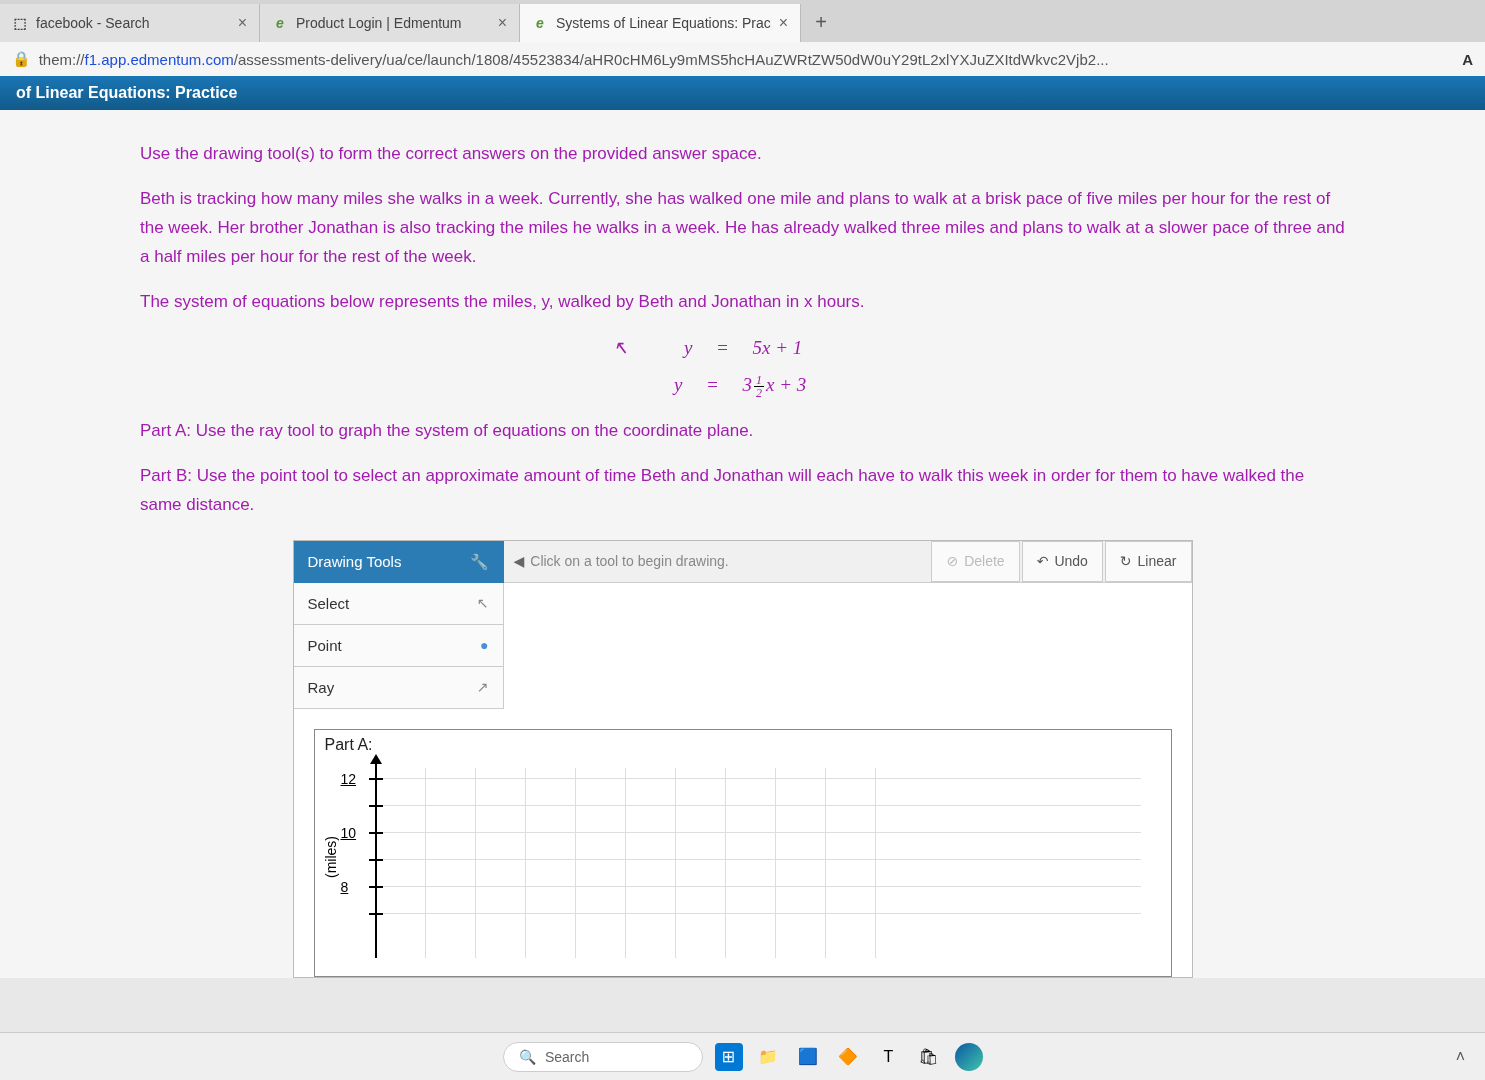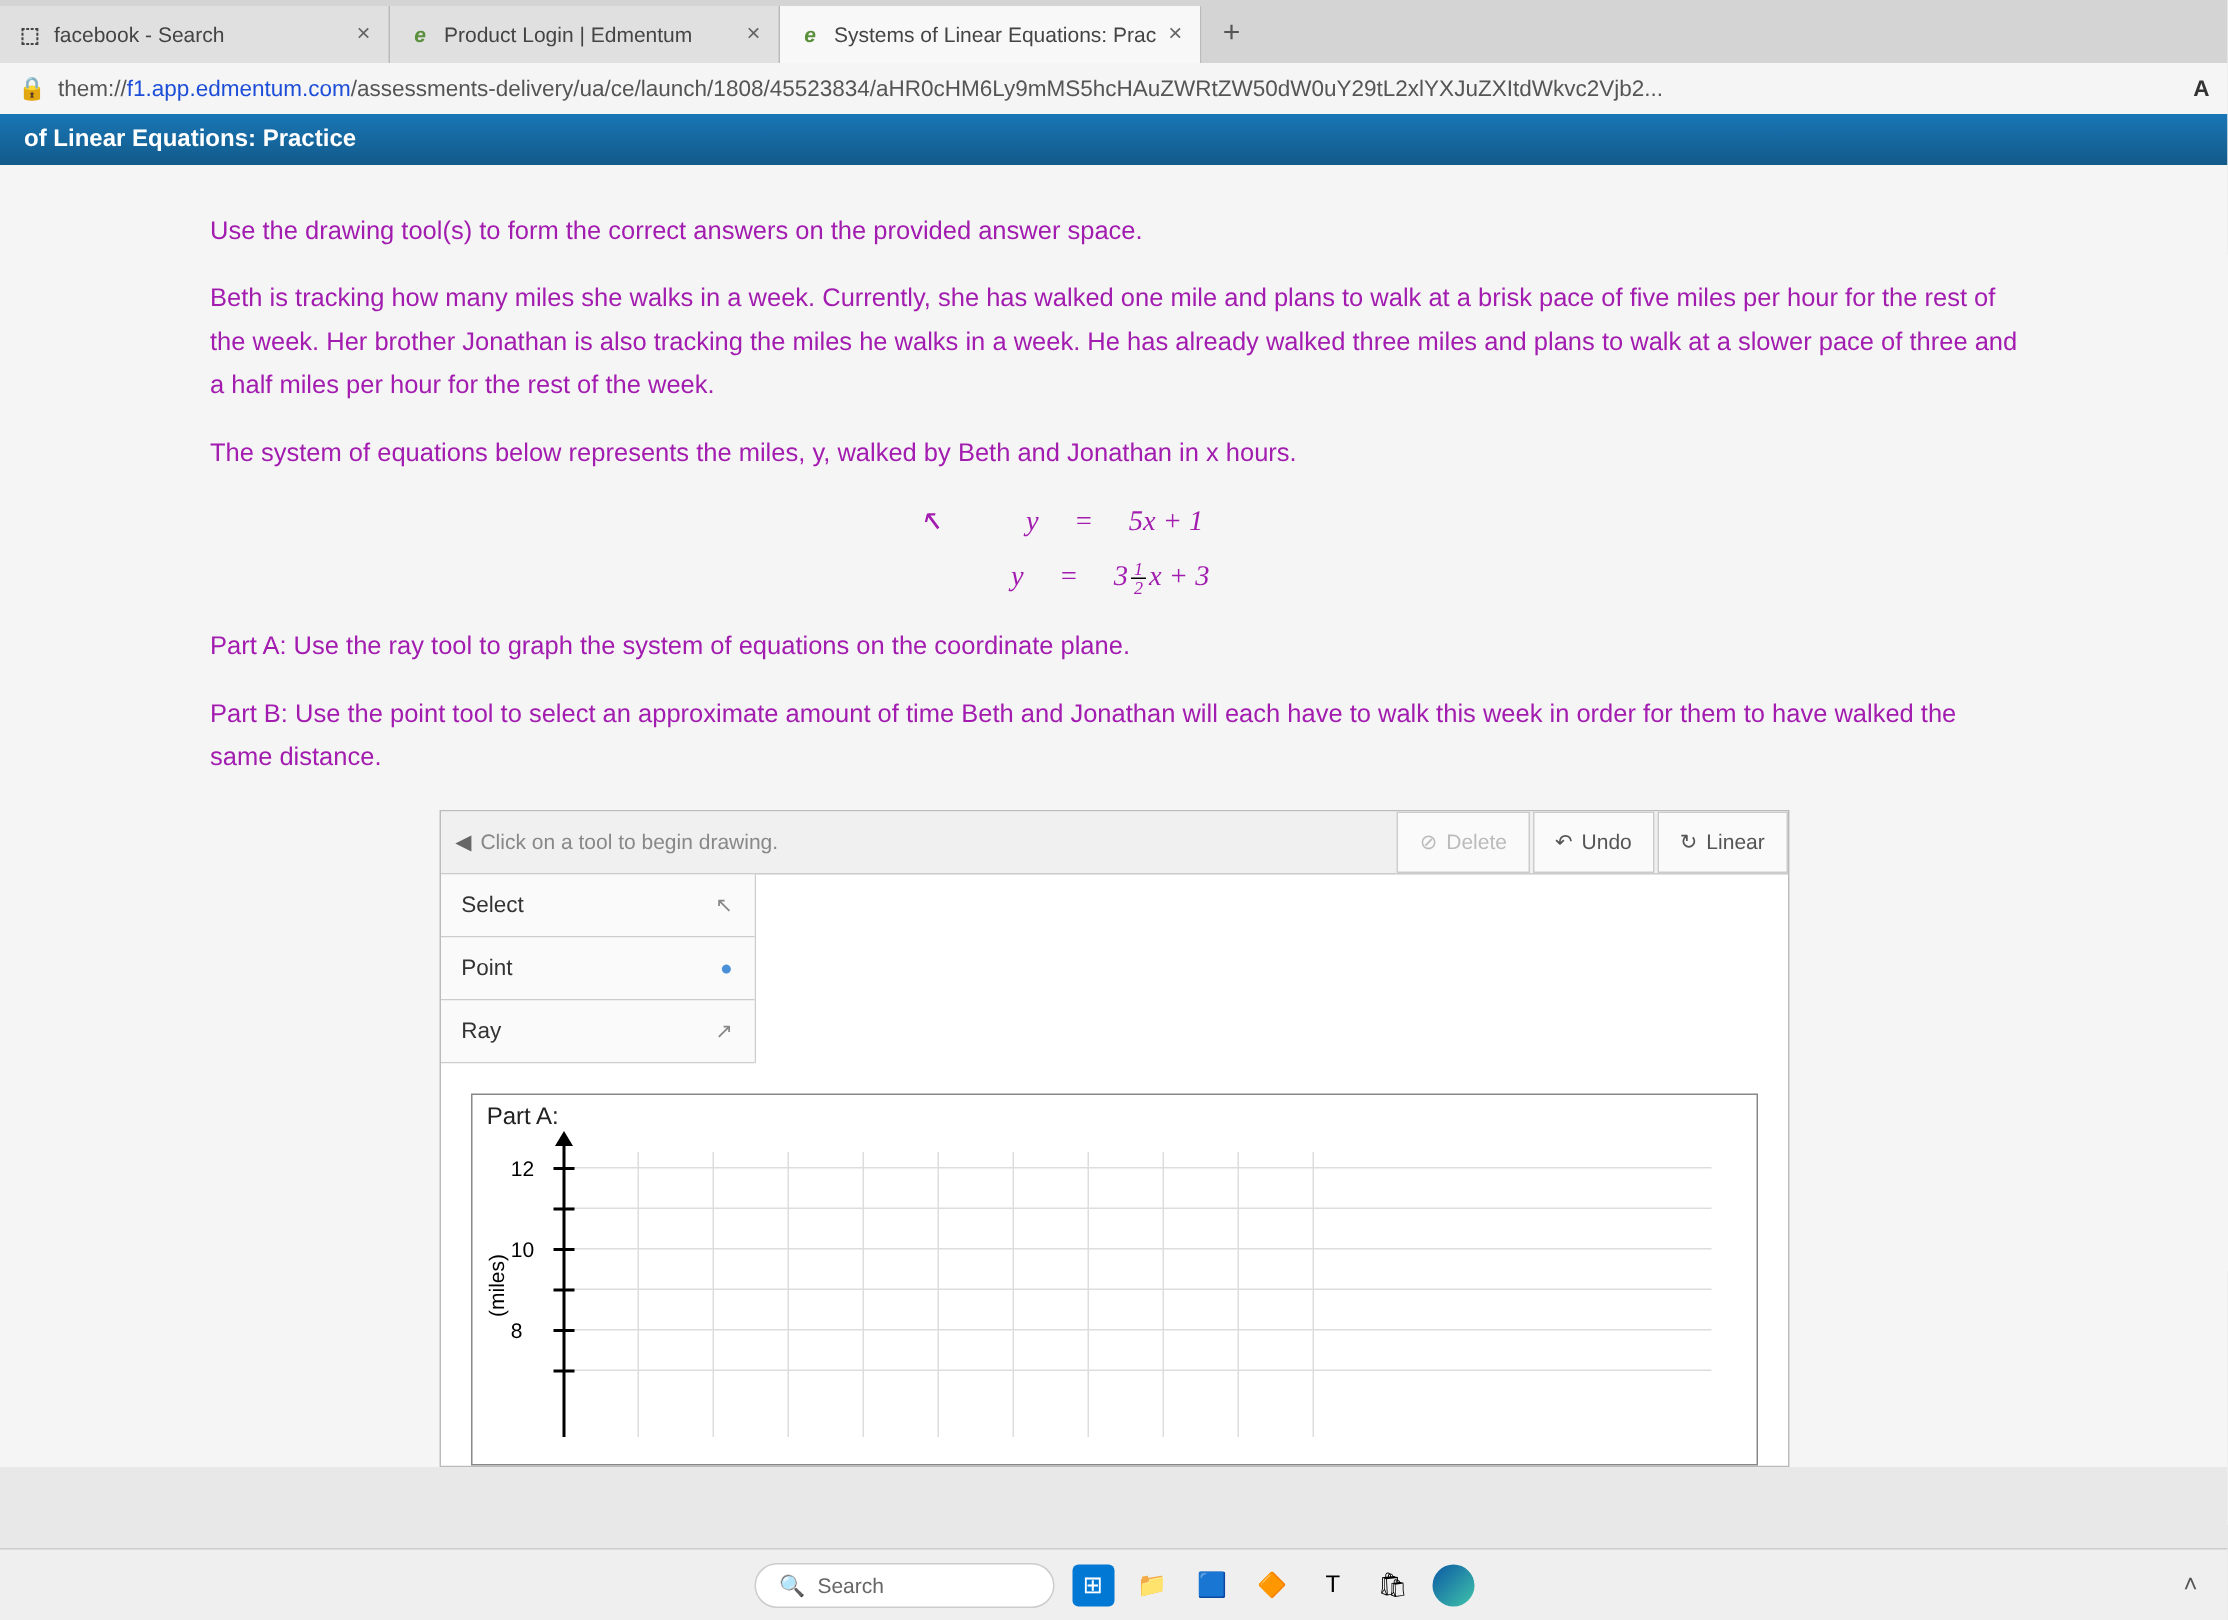--- a/index.html
+++ b/index.html
@@ -48,21 +48,21 @@
 .tool-icon { color: #888; font-size: 14px; }
 
 .canvas-area { flex: 1; padding: 20px 20px 0 20px; background: #fff; }
 .graph-box { border: 1px solid #888; padding: 6px 10px 0 10px; height: 248px; overflow: hidden; }
 .graph-title { font-size: 16px; color: #222; margin-bottom: 4px; }
 .graph-inner { position: relative; height: 200px; }
 .y-label { position: absolute; left: -2px; top: 120px; transform: rotate(-90deg); transform-origin: left top; font-size: 14px; }
 .y-axis { position: absolute; left: 50px; top: 0; bottom: 0; width: 2px; background: #000; }
 .y-arrow { position: absolute; left: 45px; top: -4px; width: 0; height: 0; border-left: 6px solid transparent; border-right: 6px solid transparent; border-bottom: 10px solid #000; }
 .tick { position: absolute; left: 44px; width: 14px; height: 2px; background: #000; }
-.tick-label { position: absolute; left: 16px; font-size: 14px; transform: translateY(-50%); }
+.tick-label { position: absolute; left: 16px; font-size: 14px; transform: translateY(-50%); text-decoration: underline; }
 .grid-v { position: absolute; top: 10px; bottom: 0; width: 1px; background: #ddd; }
 .grid-h { position: absolute; left: 52px; right: 20px; height: 1px; background: #ddd; }
 
 .taskbar { position: fixed; bottom: 0; left: 0; right: 0; height: 48px; background: rgba(240,240,240,0.9); display: flex; align-items: center; justify-content: center; gap: 12px; border-top: 1px solid #ccc; }
 .search-box { display: flex; align-items: center; gap: 8px; background: #fff; border: 1px solid #ccc; border-radius: 20px; padding: 6px 16px; font-size: 14px; color: #666; width: 200px; }
 .tb-icon { width: 28px; height: 28px; border-radius: 4px; display: flex; align-items: center; justify-content: center; font-size: 16px; }
 .caret-up { position: fixed; bottom: 14px; right: 20px; font-size: 16px; color: #555; }
 </style>
 </head>
 <body>
@@ -119,20 +119,24 @@
             </span><span>x + 3</span>
         </span>
       </div>
     </div>
     <p>Part A: Use the ray tool to graph the system of equations on the coordinate plane.</p>
     <p>Part B: Use the point tool to select an approximate amount of time Beth and Jonathan will each have to walk this week in order for them to have walked the same distance.</p>
   </div>
 
   <div class="drawing-widget">
     <div class="widget-toolbar">
+      <div class="tools-header">
+        <span>Drawing Tools</span>
+        <span class="wrench">🔧</span>
+      </div>
       <div class="hint-bar">
         <span class="arrow">◀</span>
         <span>Click on a tool to begin drawing.</span>
       </div>
       <div class="action-buttons">
         <div class="action-btn disabled">
           <span>⊘</span>
           <span>Delete</span>
         </div>
         <div class="action-btn">

